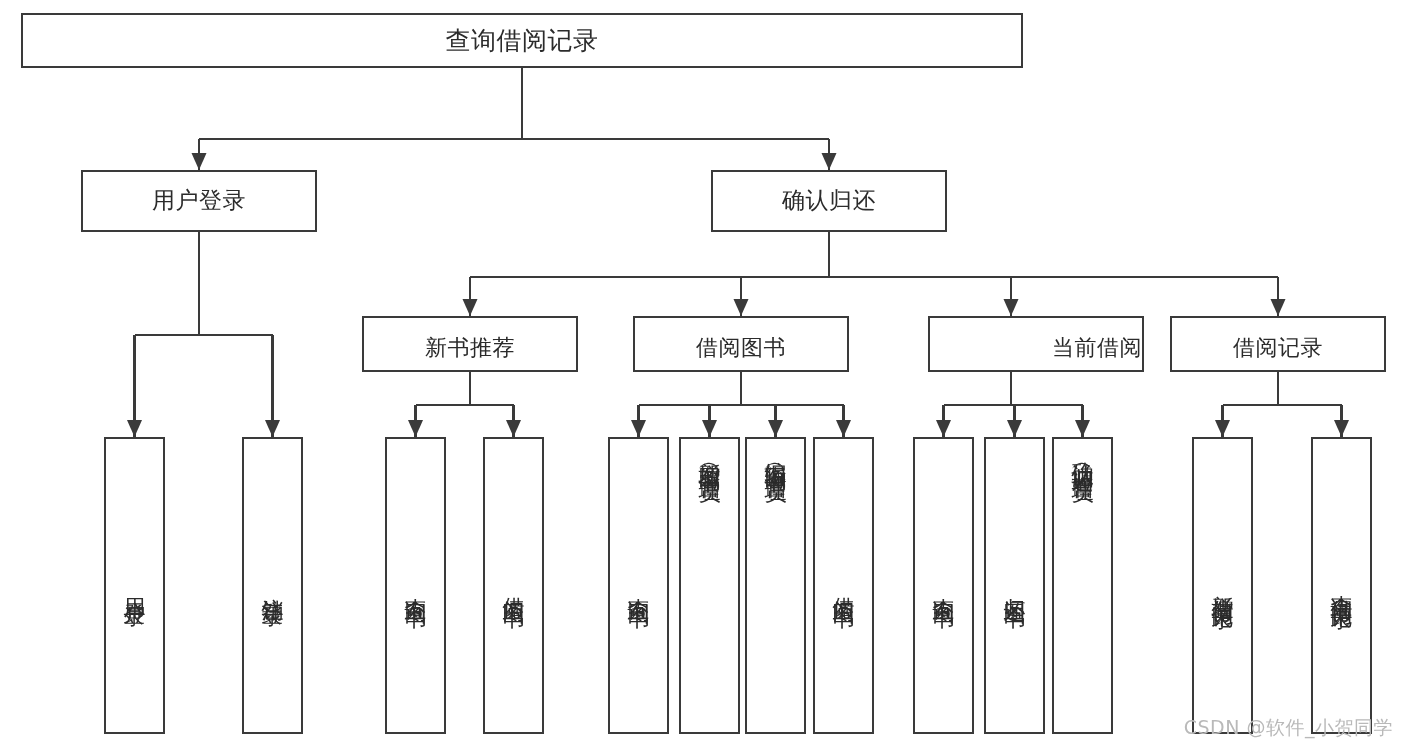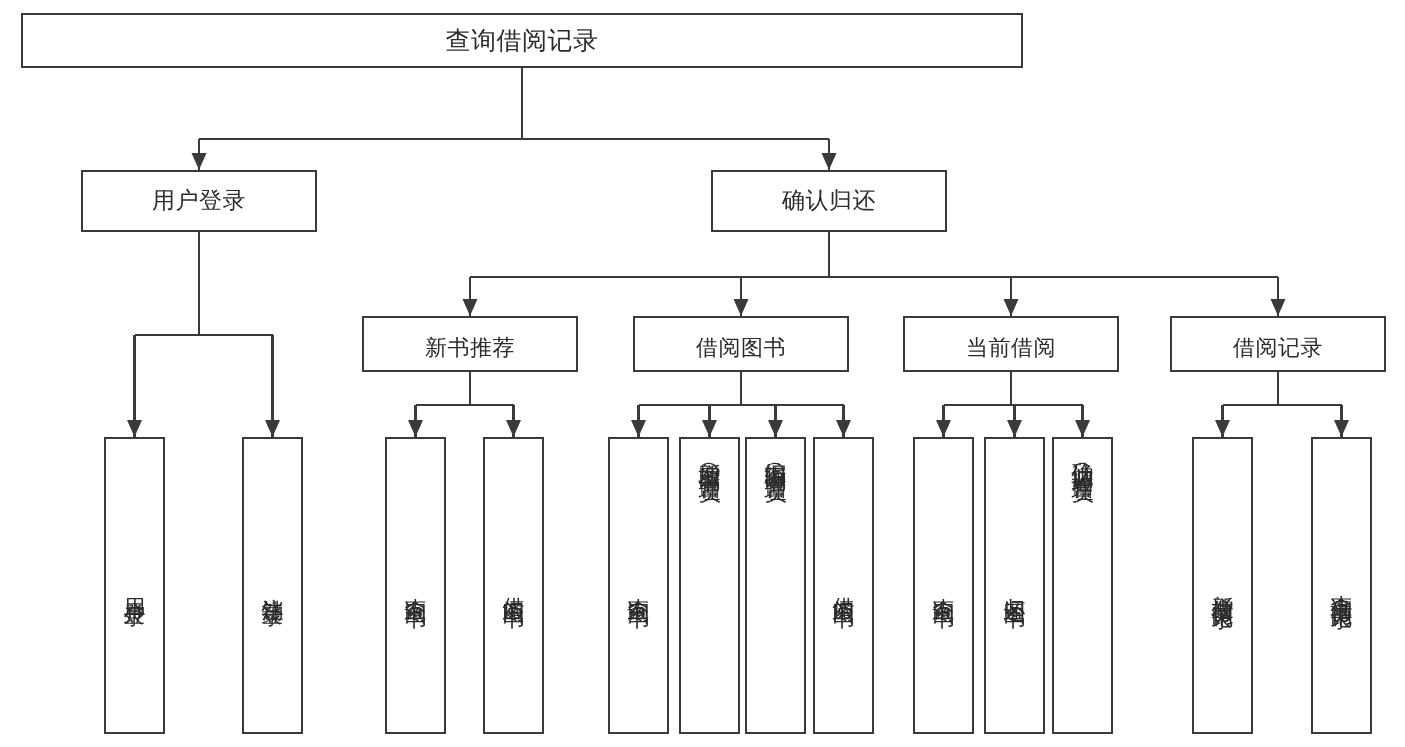--- a/index.html
+++ b/index.html
@@ -140,21 +140,21 @@
       </div>
       <div class="node-box lvl1" style="left: 711px; top: 170px; width: 236px; height: 62px;">
         <span class="node-label">确认归还</span>
       </div>
       <div class="node-box lvl2" style="left: 362px; top: 316px; width: 216px; height: 56px;">
         <span class="node-label">新书推荐</span>
       </div>
       <div class="node-box lvl2" style="left: 633px; top: 316px; width: 216px; height: 56px;">
         <span class="node-label">借阅图书</span>
       </div>
-      <div class="node-box lvl2" style="left: 903px; top: 316px; width: 216px; height: 56px;">
+      <div class="node-box lvl2" style="left: 928px; top: 316px; width: 216px; height: 56px; justify-content: flex-end;">
         <span class="node-label">当前借阅</span>
       </div>
       <div class="node-box lvl2" style="left: 1170px; top: 316px; width: 216px; height: 56px; justify-content: center;">
         <span class="node-label">借阅记录</span>
       </div>
       <div class="node-box lvl3 leaf leaf-mid" style="left: 104px; top: 437px; width: 61px; height: 297px;">
         <span class="node-label">用户登录</span>
       </div>
       <div class="node-box lvl3 leaf leaf-mid" style="left: 242px; top: 437px; width: 61px; height: 297px;">
         <span class="node-label">注销登录</span>
@@ -186,13 +186,14 @@
       <div class="node-box lvl3 leaf" style="left: 1052px; top: 437px; width: 61px; height: 297px;">
         <span class="node-label">确认归还（管理员）</span>
       </div>
       <div class="node-box lvl3 leaf leaf-mid" style="left: 1192px; top: 437px; width: 61px; height: 297px;">
         <span class="node-label">新增借阅记录</span>
       </div>
       <div class="node-box lvl3 leaf leaf-mid" style="left: 1311px; top: 437px; width: 61px; height: 297px;">
         <span class="node-label">查询借阅记录</span>
       </div>
     </div>
+  <div id="watermark">CSDN @软件_小贺同学</div>
 </div>
 
 </body></html>

